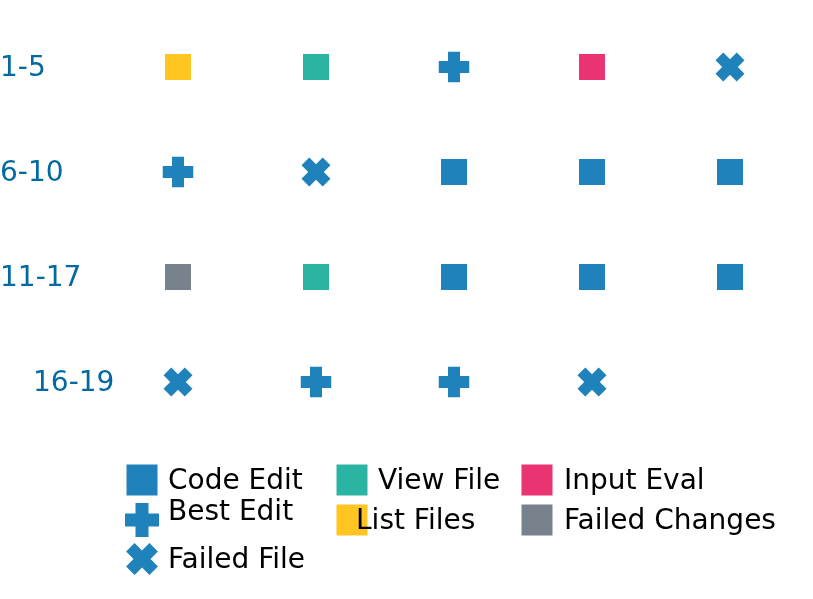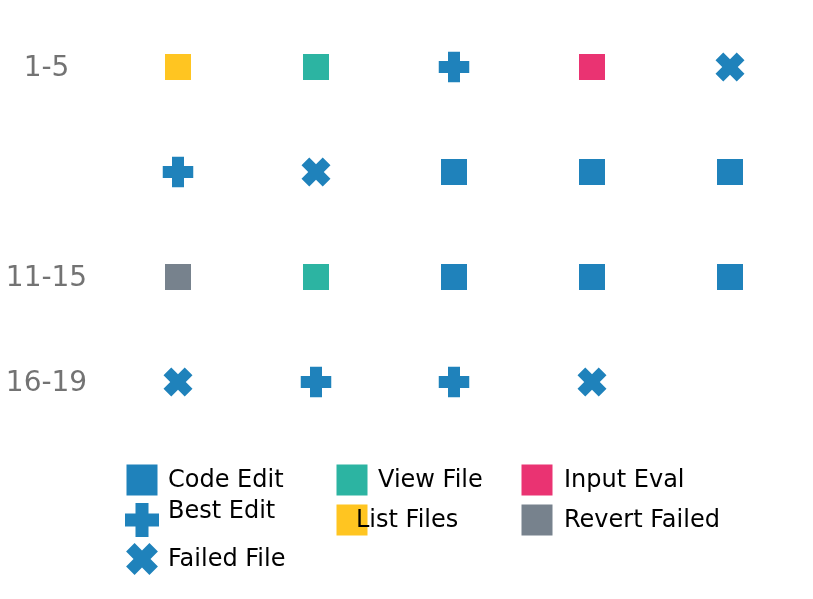--- a/index.html
+++ b/index.html
@@ -24,29 +24,29 @@
     transform: translate(-50%, -50%);
     display: flex;
     align-items: center;
     justify-content: center;
   }
   .mk svg { display: block; }
   .ytick {
     position: absolute;
     left: 0;
     transform: translateY(-52%);
-    text-align: center;
+    text-align: left;
     font-size: 28px;
-    color: #737373;
+    color: #0369a1;
     white-space: nowrap;
   }
   .legend-label {
     position: absolute;
     transform: translateY(-52%);
-    font-size: 24px;
+    font-size: 28px;
     color: #000000;
     white-space: nowrap;
   }
 </style>
 </head>
 <body>
 
 <div class="figure">
   <div class="plot">
       <div class="ytick" style="top: 67px; width: 93px;">1-5</div>
@@ -62,56 +62,57 @@
         </svg>
       </div>
       <div class="mk" style="left: 592px; top: 67px;">
         <div style="width: 26px; height: 26px; background: rgb(234, 51, 114);"></div>
       </div>
       <div class="mk" style="left: 730px; top: 67px;">
         <svg width="30" height="30" viewBox="-15 -15 30 30">
           <path d="M -5.5 -15 H 5.5 V -5.5 H 15 V 5.5 H 5.5 V 15 H -5.5 V 5.5 H -15 V -5.5 H -5.5 Z" fill="#1F82BB" transform="rotate(45)"></path>
         </svg>
       </div>
+      <div class="ytick" style="top: 172px; width: 93px;">6-10</div>
       <div class="mk" style="left: 178px; top: 172px;">
         <svg width="31" height="31" viewBox="-15.5 -15.5 31 31">
           <path d="M -6 -15.5 H 6 V -6 H 15.5 V 6 H 6 V 15.5 H -6 V 6 H -15.5 V -6 H -6 Z" fill="#1F82BB"></path>
         </svg>
       </div>
       <div class="mk" style="left: 316px; top: 172px;">
         <svg width="30" height="30" viewBox="-15 -15 30 30">
           <path d="M -5.5 -15 H 5.5 V -5.5 H 15 V 5.5 H 5.5 V 15 H -5.5 V 5.5 H -15 V -5.5 H -5.5 Z" fill="#1F82BB" transform="rotate(45)"></path>
         </svg>
       </div>
       <div class="mk" style="left: 454px; top: 172px;">
         <div style="width: 26px; height: 26px; background: rgb(31, 130, 187);"></div>
       </div>
       <div class="mk" style="left: 592px; top: 172px;">
         <div style="width: 26px; height: 26px; background: rgb(31, 130, 187);"></div>
       </div>
       <div class="mk" style="left: 730px; top: 172px;">
         <div style="width: 26px; height: 26px; background: rgb(31, 130, 187);"></div>
       </div>
-      <div class="ytick" style="top: 277px; width: 93px;">11-15</div>
+      <div class="ytick" style="top: 277px; width: 93px;">11-17</div>
       <div class="mk" style="left: 178px; top: 277px;">
         <div style="width: 26px; height: 26px; background: rgb(119, 130, 141);"></div>
       </div>
       <div class="mk" style="left: 316px; top: 277px;">
         <div style="width: 26px; height: 26px; background: rgb(44, 180, 162);"></div>
       </div>
       <div class="mk" style="left: 454px; top: 277px;">
         <div style="width: 26px; height: 26px; background: rgb(31, 130, 187);"></div>
       </div>
       <div class="mk" style="left: 592px; top: 277px;">
         <div style="width: 26px; height: 26px; background: rgb(31, 130, 187);"></div>
       </div>
       <div class="mk" style="left: 730px; top: 277px;">
         <div style="width: 26px; height: 26px; background: rgb(31, 130, 187);"></div>
       </div>
-      <div class="ytick" style="top: 382px; width: 93px;">16-19</div>
+      <div class="ytick" style="top: 382px; width: 93px; padding-left: 33px;">16-19</div>
       <div class="mk" style="left: 178px; top: 382px;">
         <svg width="30" height="30" viewBox="-15 -15 30 30">
           <path d="M -5.5 -15 H 5.5 V -5.5 H 15 V 5.5 H 5.5 V 15 H -5.5 V 5.5 H -15 V -5.5 H -5.5 Z" fill="#1F82BB" transform="rotate(45)"></path>
         </svg>
       </div>
       <div class="mk" style="left: 316px; top: 382px;">
         <svg width="31" height="31" viewBox="-15.5 -15.5 31 31">
           <path d="M -6 -15.5 H 6 V -6 H 15.5 V 6 H 6 V 15.5 H -6 V 6 H -15.5 V -6 H -6 Z" fill="#1F82BB"></path>
         </svg>
       </div>
@@ -151,15 +152,15 @@
         <div style="width: 31px; height: 31px; background: rgb(255, 197, 33);"></div>
       </div>
       <div class="legend-label" style="left: 356px; top: 519.5px;">List Files</div>
       <div class="mk" style="left: 537px; top: 480px;">
         <div style="width: 31px; height: 31px; background: rgb(234, 51, 114);"></div>
       </div>
       <div class="legend-label" style="left: 564px; top: 480px;">Input Eval</div>
       <div class="mk" style="left: 537px; top: 519.5px;">
         <div style="width: 31px; height: 31px; background: rgb(119, 130, 141);"></div>
       </div>
-      <div class="legend-label" style="left: 564px; top: 519.5px;">Revert Failed</div>
+      <div class="legend-label" style="left: 564px; top: 519.5px;">Failed Changes</div>
     </div>
 </div>
 
 </body></html>

